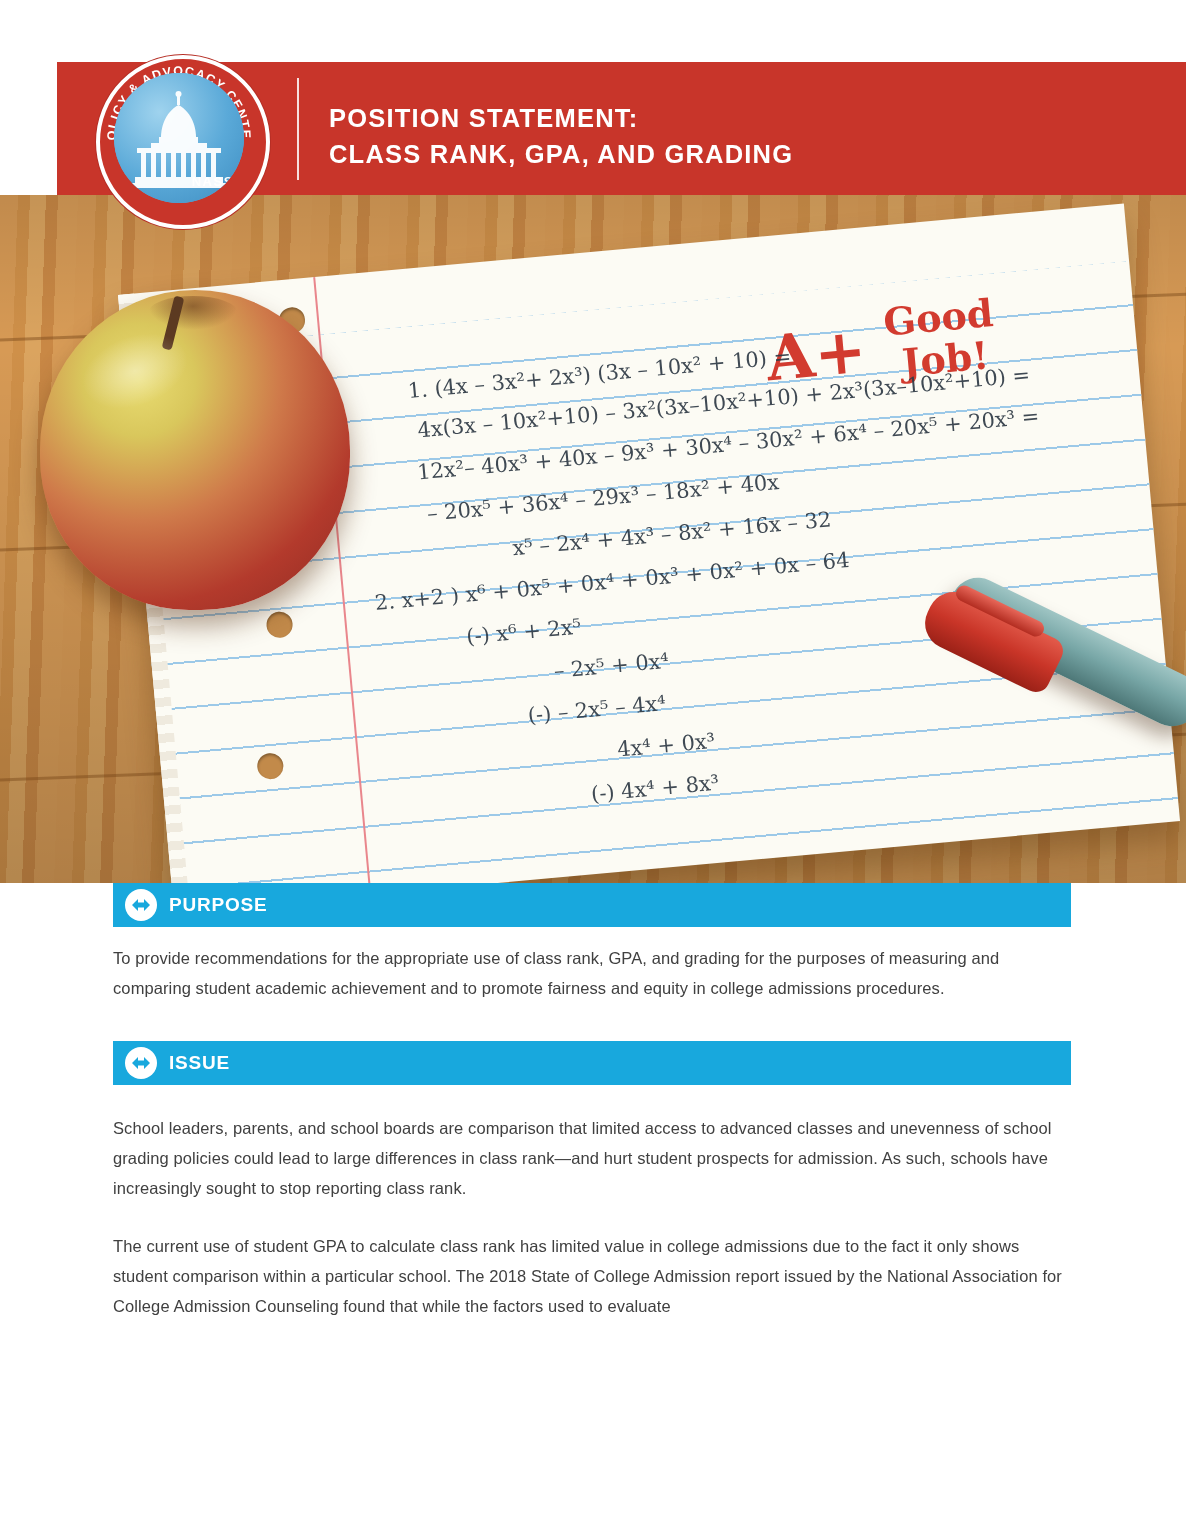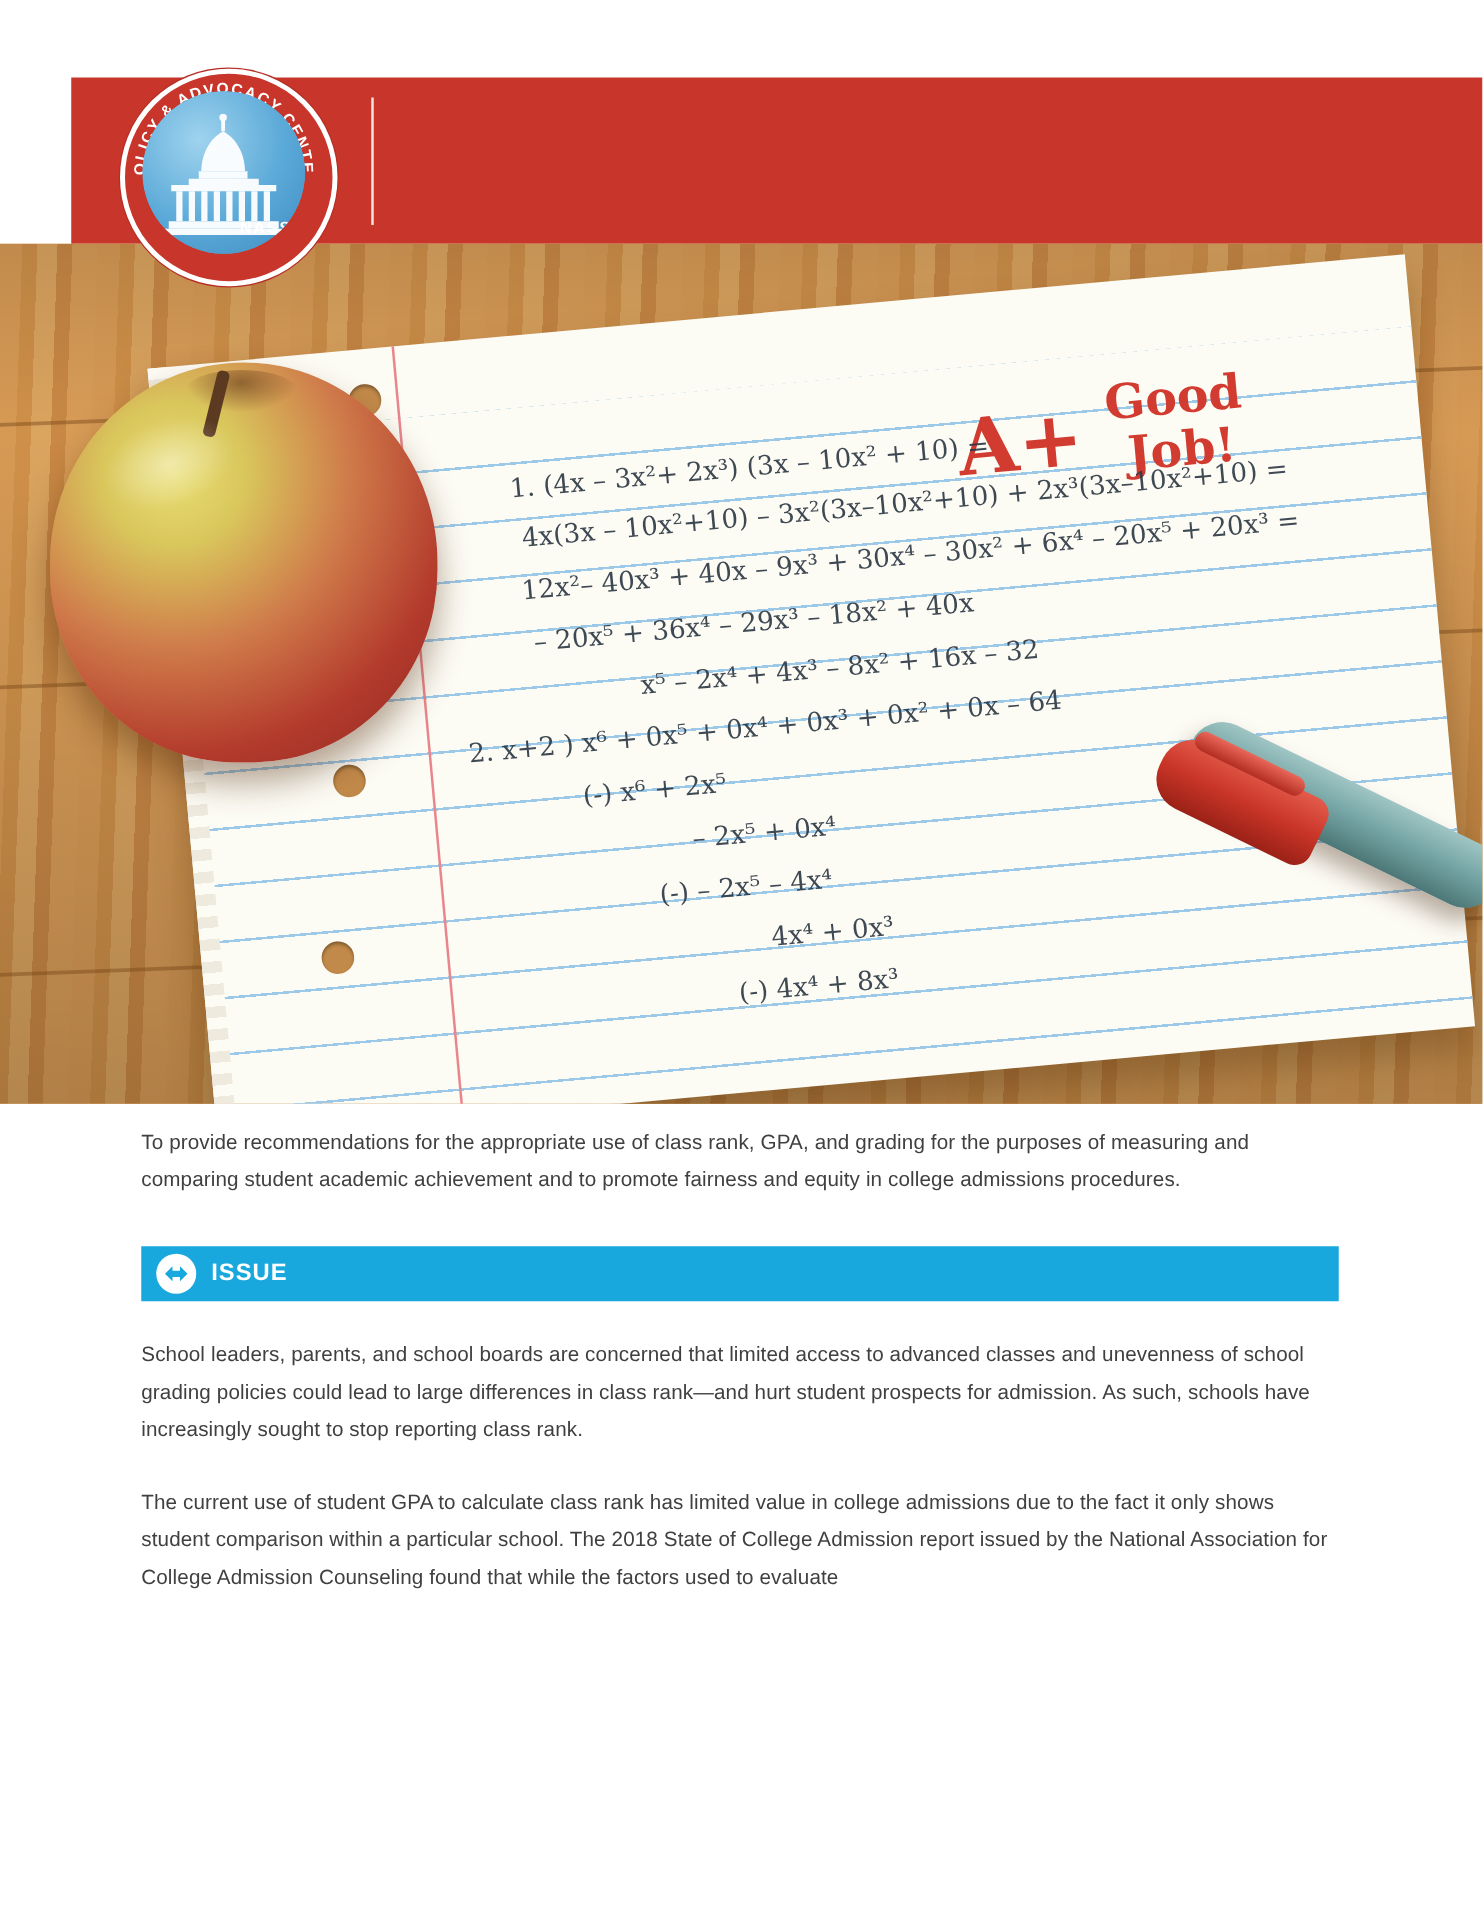--- a/index.html
+++ b/index.html
@@ -295,20 +295,24 @@
   }
   .gap-top { margin-top: 28px; }
   .sec-gap { margin-top: 38px; }
 </style>
 </head>
 <body>
 
 <div class="header">
   <div class="header-bar"></div>
   <div class="header-divider"></div>
+  <div class="header-title">
+    <span>Position Statement:</span>
+    <span class="line2">Class Rank, GPA, and Grading</span>
+  </div>
 
   <div class="logo">
     <div class="logo-ring-text">
       <svg width="158" height="158" viewBox="0 0 158 158">
         <defs>
           <path id="ringpath" d="M 79,79 m -63,0 a 63,63 0 1,1 126,0" fill="none"></path>
         </defs>
         <text font-family="Liberation Sans, sans-serif" font-size="12.5" font-weight="bold" fill="#ffffff" letter-spacing="1.4">
           <textPath href="#ringpath" startOffset="50%" text-anchor="middle">POLICY &amp; ADVOCACY CENTER</textPath>
         </text>
@@ -384,26 +388,35 @@
     <div class="apple-shine"></div>
   </div>
 
   <div class="pen-body"></div>
   <div class="pen-cap"></div>
   <div class="pen-clip"></div>
 </div>
 
 <div class="content">
 
+  <div class="section-bar">
+    <span class="bar-icon">
+      <svg width="34" height="34" viewBox="0 0 34 34">
+        <circle cx="17" cy="17" r="16" fill="#ffffff"></circle>
+        <path d="M8 17 L14 11 L14 14.5 L20 14.5 L20 11 L26 17 L20 23 L20 19.5 L14 19.5 L14 23 Z" fill="#18a8dd"></path>
+      </svg>
+    </span>
+    <span class="bar-label">Purpose</span>
+  </div>
   <p class="para">To provide recommendations for the appropriate use of class rank, GPA, and grading for the purposes of measuring and comparing student academic achievement and to promote fairness and equity in college admissions procedures.</p>
 
   <div class="section-bar sec-gap">
     <span class="bar-icon">
       <svg width="34" height="34" viewBox="0 0 34 34">
         <circle cx="17" cy="17" r="16" fill="#ffffff"></circle>
         <path d="M8 17 L14 11 L14 14.5 L20 14.5 L20 11 L26 17 L20 23 L20 19.5 L14 19.5 L14 23 Z" fill="#18a8dd"></path>
       </svg>
     </span>
     <span class="bar-label">Issue</span>
   </div>
-  <p class="para gap-top">School leaders, parents, and school boards are concerned that limited access to advanced classes and unevenness of school grading policies could lead to large differences in class rank—and hurt student prospects for admission. As such, schools have increasingly sought to stop reporting class rank.</p>
+  <p class="para gap-top">School leaders, parents, and school boards are comparison that limited access to advanced classes and unevenness of school grading policies could lead to large differences in class rank—and hurt student prospects for admission. As such, schools have increasingly sought to stop reporting class rank.</p>
   <p class="para gap-top">The current use of student GPA to calculate class rank has limited value in college admissions due to the fact it only shows student comparison within a particular school. The 2018 State of College Admission report issued by the National Association for College Admission Counseling found that while the factors used to evaluate</p>
 </div>
 
 </body></html>

